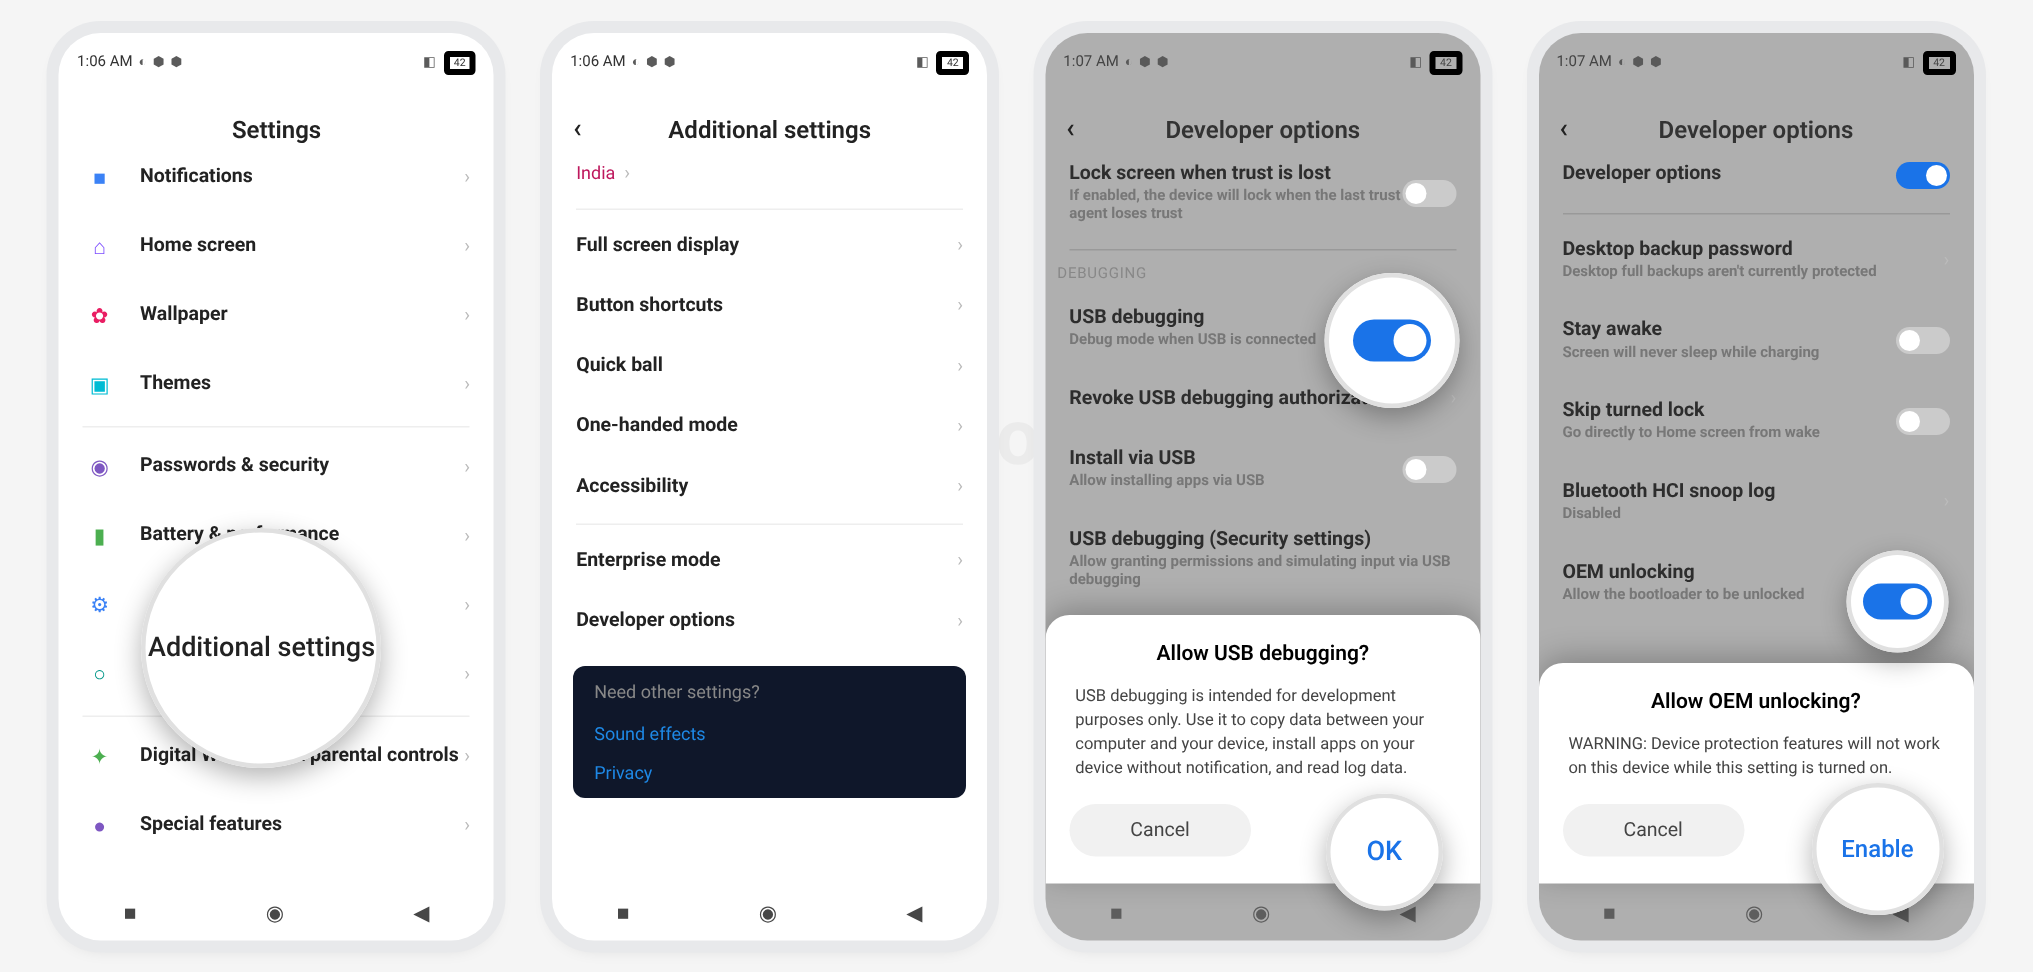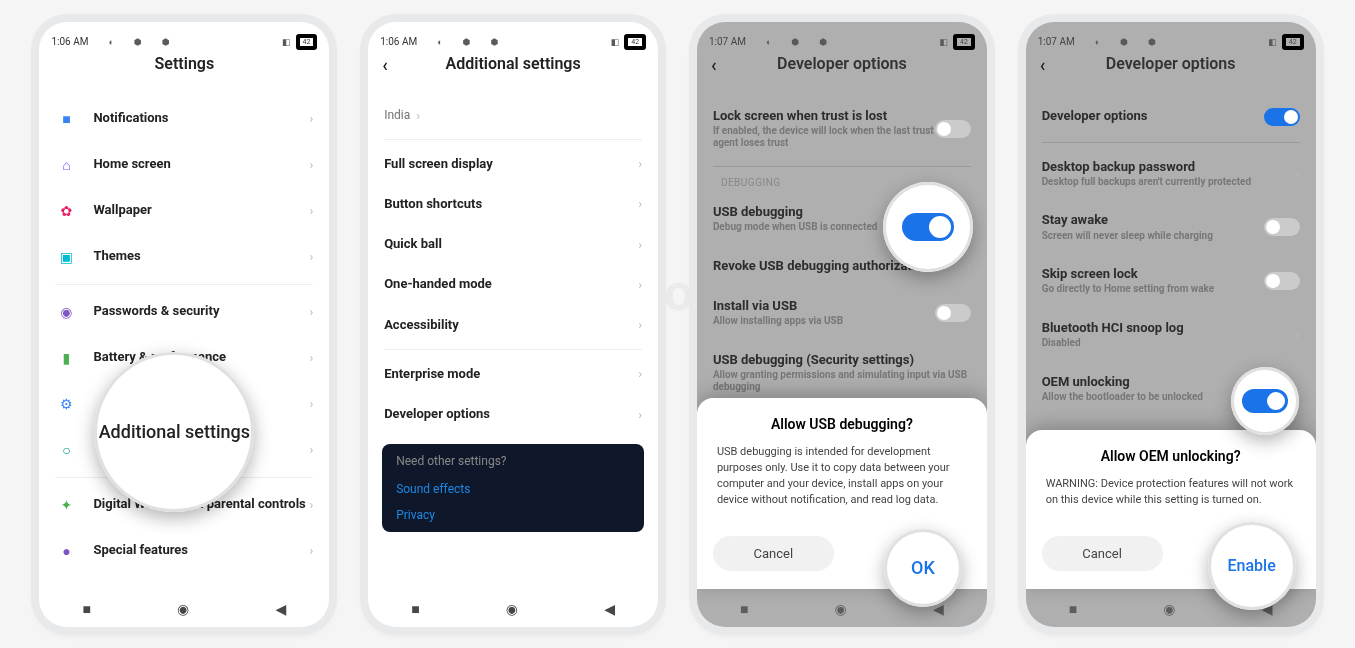--- a/index.html
+++ b/index.html
@@ -43,27 +43,27 @@
     height: 24px;
     display: flex;
     justify-content: space-between;
     align-items: center;
     padding: 0 12px;
     font-size: 10px;
     color: #333;
     margin-top: 8px;
   }
   .phone.dim .statusbar { color: #444; }
-  .statusbar .left { display:flex; gap:20px; align-items:center;}
+  .statusbar .left { display:flex; gap:4px; align-items:center;}
   .statusbar .right { display:flex; gap:5px; align-items:center;}
   .sicon { font-size: 9px; opacity: .8; }
   .battbox { border:4px solid #000000; border-radius:3px; font-size:7px; padding:0 3px;}
   .hdr {
     display: flex;
-    align-items: flex-start;
+    align-items: flex-end;
     justify-content: center;
     height: 42px;
     position: relative;
     font-size: 16px;
     font-weight: 600;
     color: #222;
   }
   .phone.dim .hdr { color: #333; }
   .hdr .back {
     position: absolute;
@@ -89,22 +89,22 @@
     margin-right: 16px;
     display: flex;
     align-items: center;
     justify-content: center;
     font-size: 14px;
   }
   .row .txt { flex: 1; line-height: 1.25; font-weight: bold; }
   .row .sub { font-size: 10px; color: #888; margin-top: 1px; }
   .phone.dim .row .sub { color: #777; }
   .row .chev { color: #bbb; font-size: 13px; }
-  .row .valtxt { color: #737373; font-size: 12px; margin-right: 6px; }
-  .rowhdr { padding: 6px 24px 4px; font-size: 10px; text-transform: uppercase; color: #888; letter-spacing: .5px;}
+  .row .valtxt { color: #be185d; font-size: 12px; margin-right: 6px; }
+  .rowhdr { padding: 6px 8px 4px; font-size: 10px; text-transform: uppercase; color: #888; letter-spacing: .5px;}
   .divider { height: 1px; background: #eee; margin: 4px 16px; }
   .phone.dim .divider { background: #999; }
   .helpbox { margin: 10px 14px 0; background: #0f172a; border-radius: 8px; padding: 10px 14px 4px; font-size: 12px; }
   .helpbox .q { color: #888; margin-bottom: 8px;}
   .helpbox .lnk { color: #1e88e5; padding: 6px 0; cursor:pointer; }
   .toggle {
     width: 36px; height: 18px; border-radius: 10px;
     background: #cbcbcb; position: relative; flex-shrink:0;
   }
   .toggle::after {
@@ -118,21 +118,21 @@
     color:#333; font-size:14px;
   }
   .phone.dim .navbar { color:#555; }
   .navbar span { opacity:.9;}
   .bottomsheet {
     position:absolute; bottom:38px; left:0; right:0;
     background:#fff; border-radius:16px 16px 0 0; padding:18px 0 18px;
     box-shadow: 0 -4px 20px rgba(0,0,0,.25);
   }
   .bottomsheet h4 { text-align:center; font-size:14px; font-weight:600; margin-bottom:12px;}
-  .bottomsheet .body { padding:0 20px; font-size:11px; color:#444; line-height:1.45; margin-bottom:28px;}
+  .bottomsheet .body { padding:0 20px; font-size:11px; color:#444; line-height:1.45; margin-bottom:16px;}
   .bottomsheet .btns { display:flex; gap:16px; padding:0 16px;}
   .bottomsheet .btn { flex:1; text-align:center; padding:10px 0; border-radius:18px; background:#f1f1f1; font-size:13px; color:#444; cursor:pointer;}
   .bottomsheet .btn.primary { color:#1a73e8; font-weight:500; background:#fff;}
   .magnify {
     position:absolute; border-radius:50%; background:#fff;
     box-shadow: 0 6px 18px rgba(0,0,0,.3), inset 0 0 0 3px #e0e0e0;
     display:flex; align-items:center; justify-content:center;
     overflow:hidden;
   }
   .mag1 { width:160px; height:160px; top:330px; left:55px; }
@@ -405,22 +405,22 @@
       </div>
     <div class="row">
         <div class="txt">
           <div>Stay awake</div>
           <div class="sub">Screen will never sleep while charging</div>
         </div>
         <div class="toggle"></div>
       </div>
     <div class="row">
         <div class="txt">
-          <div>Skip screen lock</div>
-          <div class="sub">Go directly to Home setting from wake</div>
+          <div>Skip turned lock</div>
+          <div class="sub">Go directly to Home screen from wake</div>
         </div>
         <div class="toggle"></div>
       </div>
     <div class="row">
         <div class="txt">
           <div>Bluetooth HCI snoop log</div>
           <div class="sub">Disabled</div>
         </div>
         <span class="chev">›</span>
       </div>

